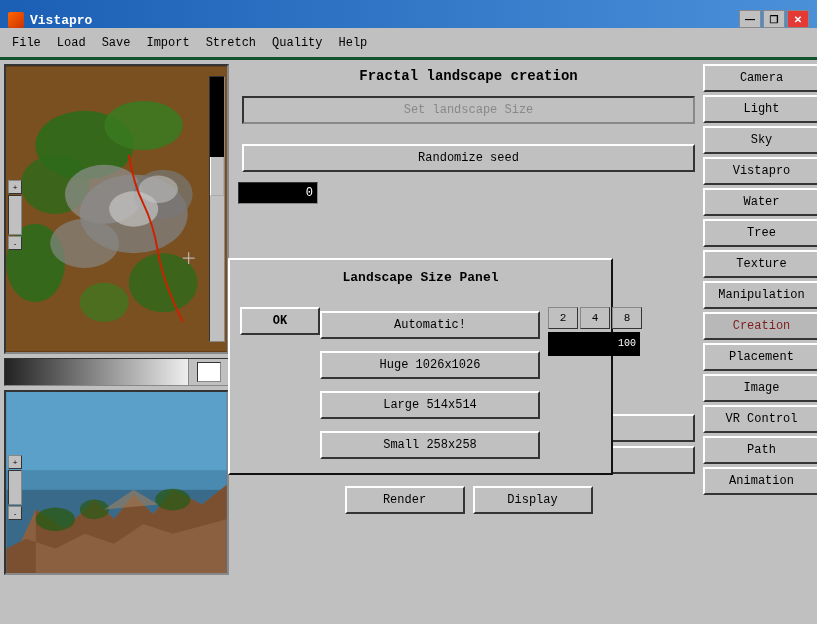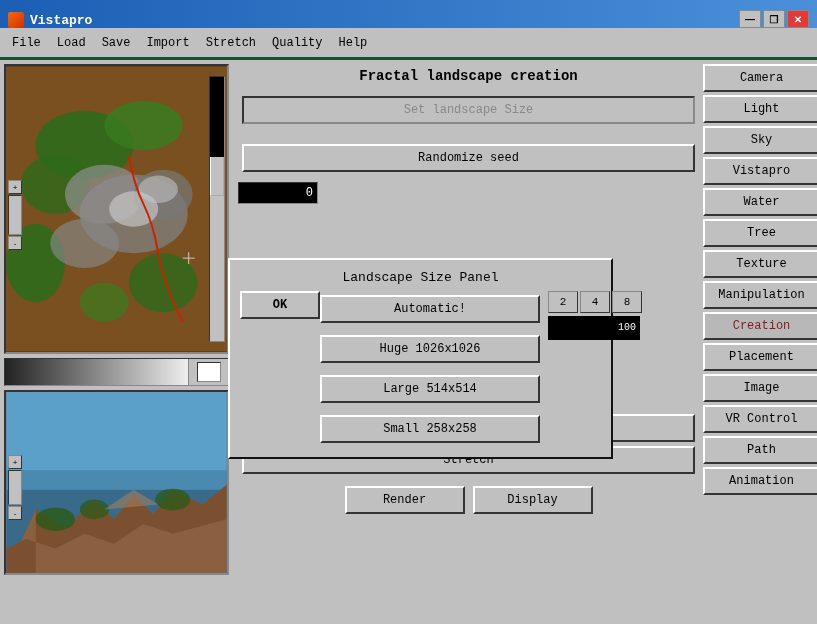--- a/index.html
+++ b/index.html
@@ -402,21 +402,21 @@
     <button class="right-btn disabled">Creation</button>
     <button class="right-btn">Placement</button>
     <button class="right-btn">Image</button>
     <button class="right-btn">VR Control</button>
     <button class="right-btn">Path</button>
     <button class="right-btn">Animation</button>
   </div>
 </div>
 
 <div style="position:fixed;top:258px;left:228px;width:385px;background:#c0c0c0;border:2px outset #fff;border-right-color:#666;border-bottom-color:#666;z-index:200;padding:10px;">
-  <div style="text-align:center;font-size:13px;font-weight:normal;margin-bottom:6px;">Landscape Size Panel</div>
+  <div style="text-align:center;font-size:13px;font-weight:bold;margin-bottom:22px;">Landscape Size Panel</div>
 
   <div style="display:flex;justify-content:space-between;align-items:flex-start;">
     <div style="display:flex;flex-direction:column;gap:4px;">
       <button class="ok-btn">OK</button>
     </div>
     <div style="display:flex;flex-direction:column;gap:4px;">
       <button class="size-btn">Automatic!</button>
       <button class="size-btn">Huge  1026x1026</button>
       <button class="size-btn">Large  514x514</button>
       <button class="size-btn">Small  258x258</button>

